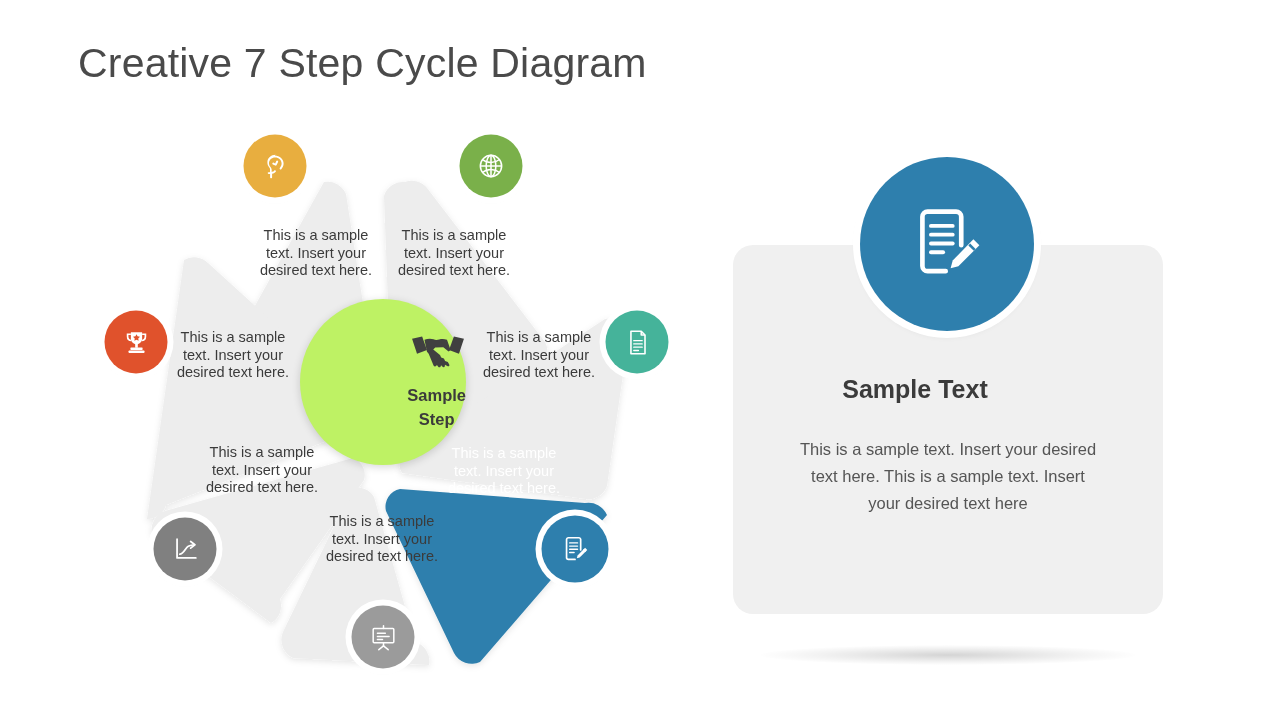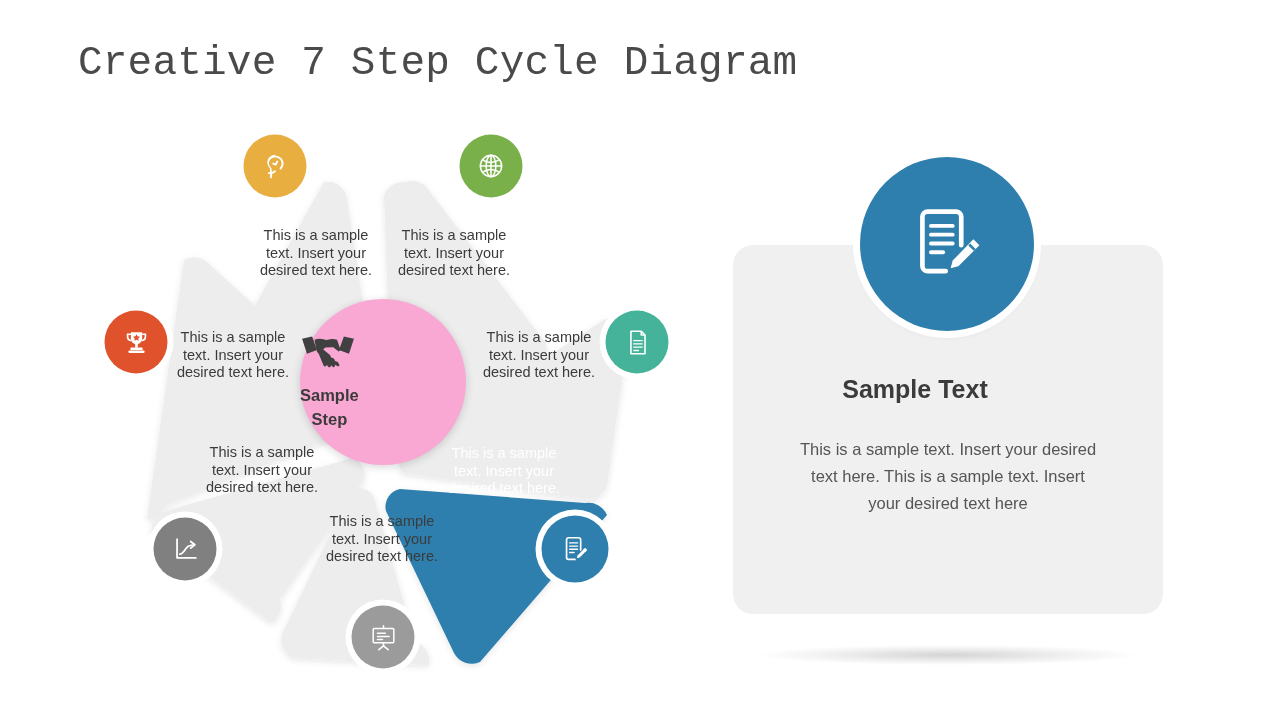--- a/index.html
+++ b/index.html
@@ -20,21 +20,20 @@
   
   #page-title {
     position: absolute;
     left: 78px;
     top: 40px;
     font-size: 41px;
     font-weight: 400;
     letter-spacing: 0.2px;
     color: #4a4a4a;
     white-space: nowrap;
-    font-family: Liberation Mono, monospace;
   }
 
   
   #cycle-wheel {
     position: absolute;
     left: 88px;
     top: 120px;
     width: 600px;
     height: 570px;
   }
@@ -71,25 +70,25 @@
     box-shadow: 0 0 0 6px #ffffff, 0 2px 5px rgba(0,0,0,0.13);
   }
   .icon-badge svg { display: block; }
 
   
   #center-hub {
     position: absolute;
     width: 166px;
     height: 166px;
     border-radius: 50%;
-    background: #f9a8d4;
+    background: #bef264;
     transform: translate(-50%, -50%);
     display: flex;
     flex-direction: column;
-    align-items: flex-start;
+    align-items: flex-end;
     justify-content: center;
     box-shadow: 0 2px 9px rgba(0,0,0,0.16);
   }
   #center-hub .hub-icon { margin-bottom: 10px; }
   #center-hub .hub-label {
     font-size: 16.5px;
     font-weight: bold;
     line-height: 24px;
     color: #3b3b3b;
     text-align: center;

